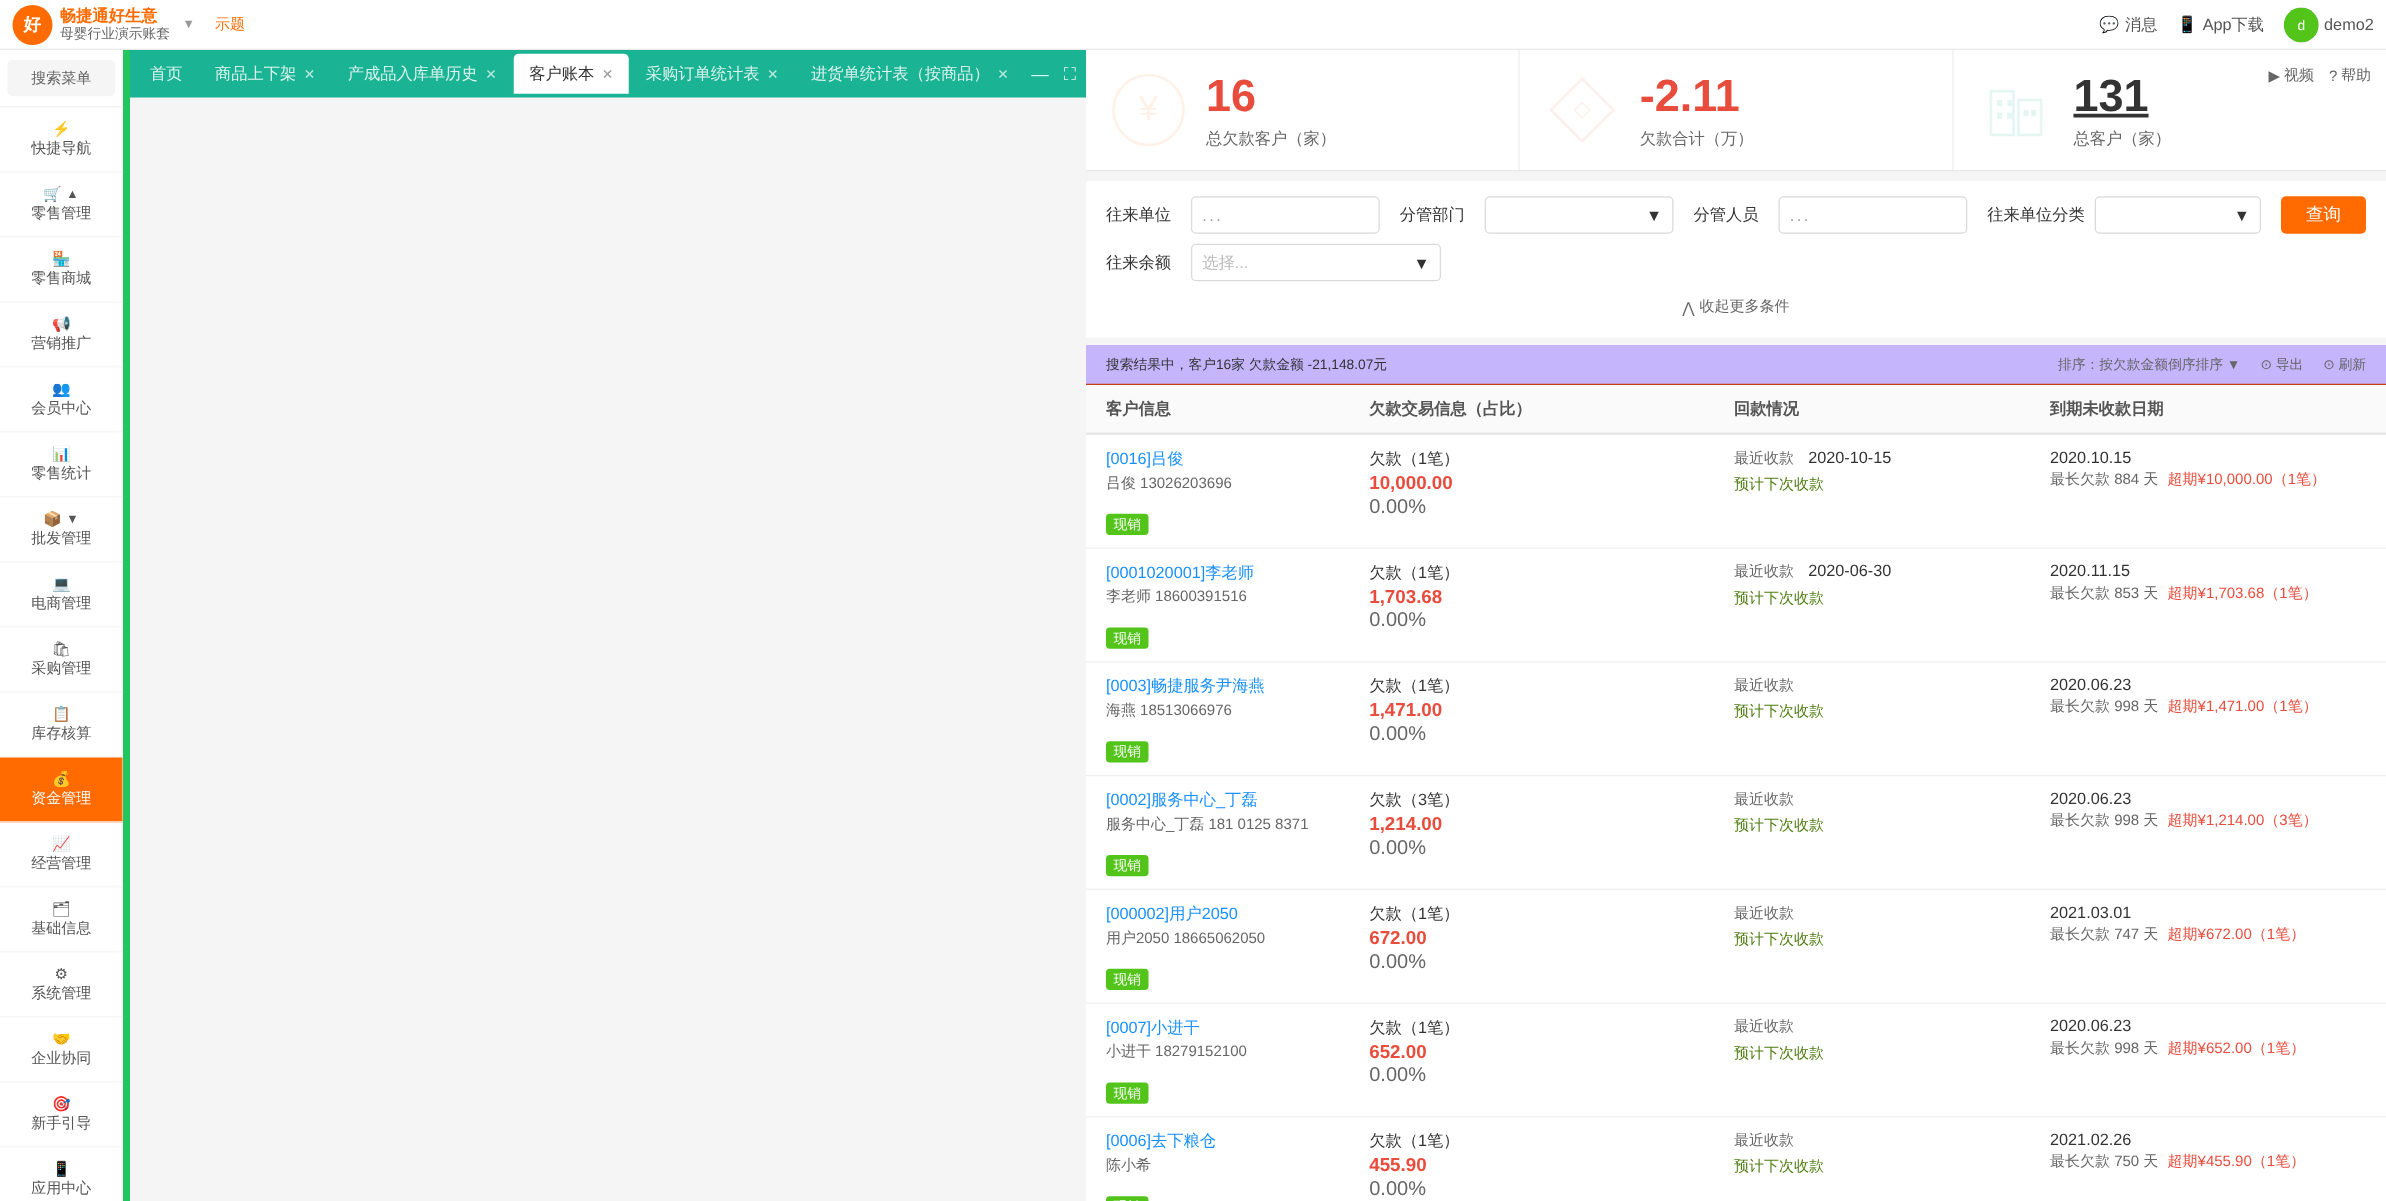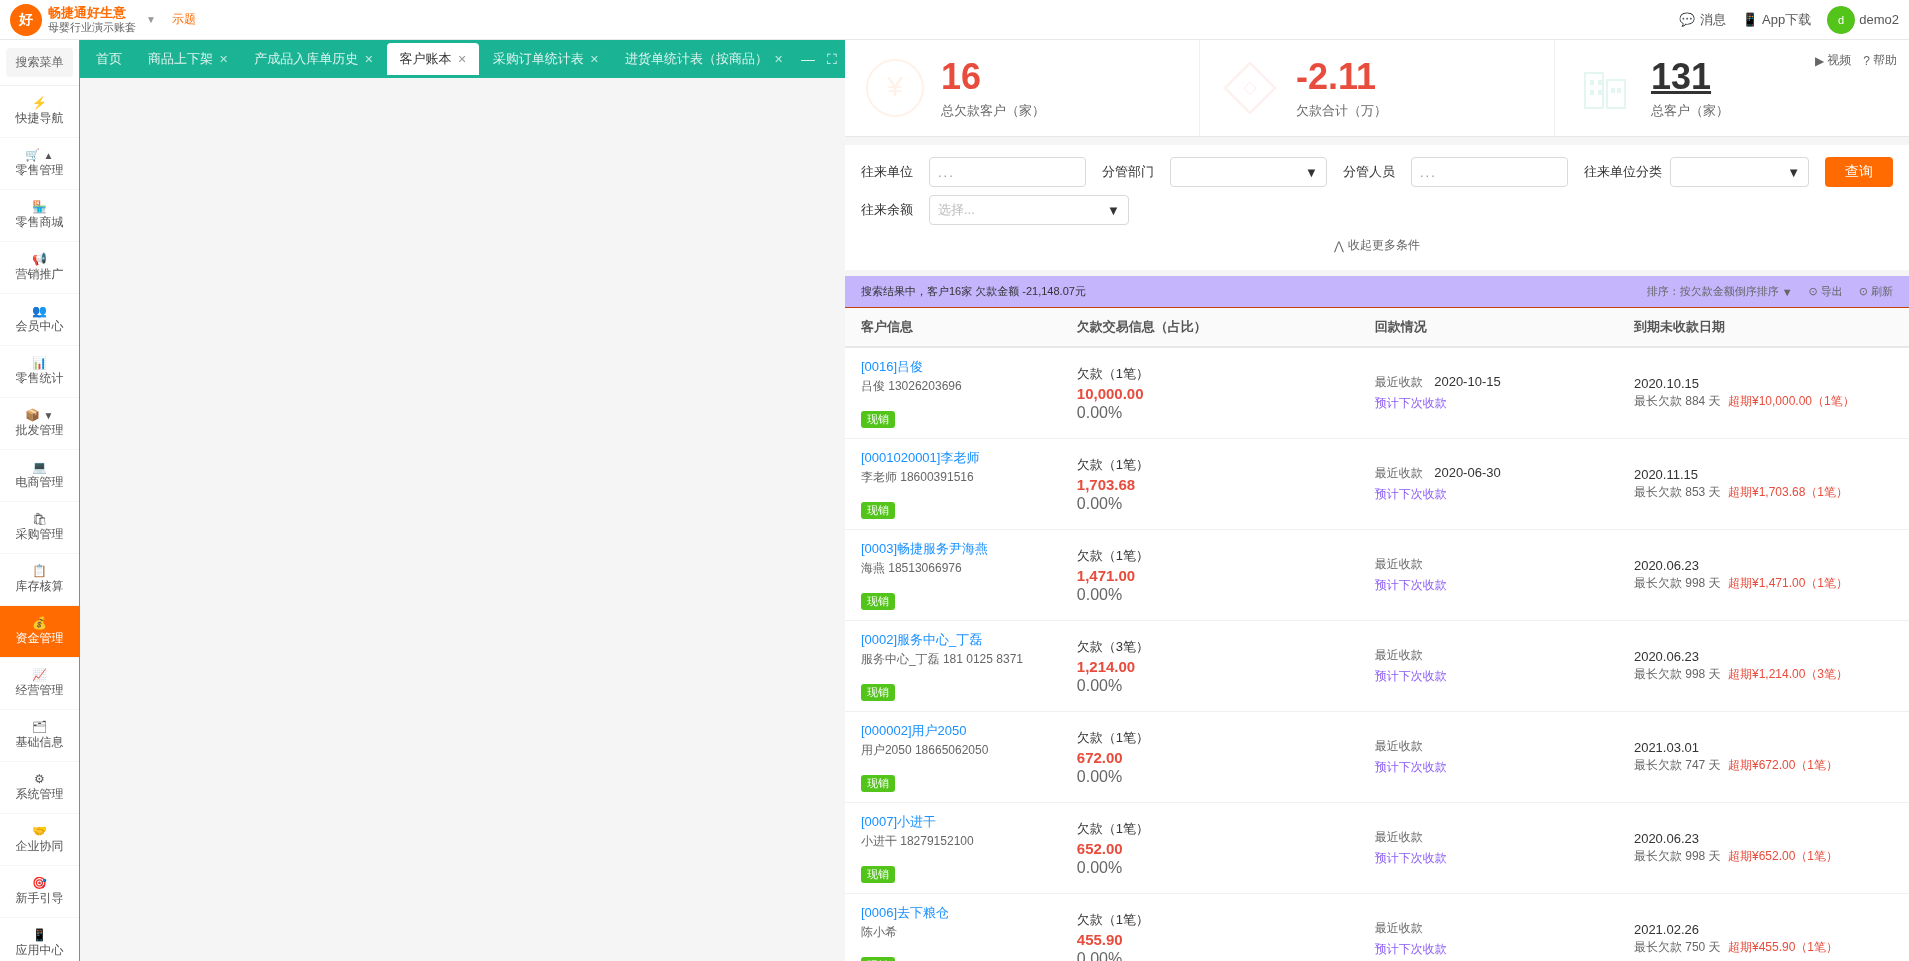--- a/index.html
+++ b/index.html
@@ -11,21 +11,21 @@
     .logo-area { display: flex; align-items: center; gap: 6px; }
     .logo-icon { width: 32px; height: 32px; background: #ff6b00; border-radius: 50%; display: flex; align-items: center; justify-content: center; color: white; font-size: 14px; font-weight: bold; }
     .top-bar-right { display: flex; align-items: center; gap: 16px; }
     .top-right-item { display: flex; align-items: center; gap: 4px; font-size: 13px; color: #555; cursor: pointer; }
     .avatar { width: 28px; height: 28px; border-radius: 50%; background: #ccc; overflow: hidden; display: flex; align-items: center; justify-content: center; }
 
     
     .main-layout { display: flex; height: calc(961px - 40px); }
     
     
-    .sidebar { width: 80px; background: #fff; border-right: 1px solid #22c55e; display: flex; flex-direction: column; overflow-y: auto; }
+    .sidebar { width: 104px; background: #fff; border-right: 6px solid #22c55e; display: flex; flex-direction: column; overflow-y: auto; }
     .sidebar-search { padding: 8px 6px; border-bottom: 1px solid #f0f0f0; }
     .sidebar-search-btn { width: 100%; background: #f5f5f5; border: none; border-radius: 4px; padding: 6px 4px; font-size: 12px; color: #666; cursor: pointer; text-align: center; }
     .sidebar-nav-item { padding: 10px 4px; text-align: center; cursor: pointer; font-size: 12px; color: #555; border-bottom: 1px solid #f5f5f5; }
     .sidebar-nav-item.active { background: #ff6b00; color: #fff; }
     .sidebar-nav-group { display: flex; align-items: center; justify-content: center; gap: 3px; }
     .arrow-icon { font-size: 10px; }
 
     
     .content-area { flex: 1; display: flex; flex-direction: row; overflow: hidden; }
     
@@ -73,30 +73,30 @@
 
     
     .data-table { width: 100%; background: #fff; }
     .table-header { display: flex; padding: 10px 16px; border-bottom: 2px solid #e8e8e8; font-size: 13px; font-weight: bold; color: #555; background: #fafafa; }
     .col-customer { flex: 2.5; }
     .col-debt { flex: 3; }
     .col-repayment { flex: 3; padding-left: 39px; }
     .col-overdue { flex: 3; }
     
     .table-row-wrapper { border-bottom: 1px solid #f0f0f0; }
-    .table-row { display: flex; padding: 10px 16px; align-items: center; font-size: 13px; }
+    .table-row { display: flex; padding: 10px 16px; align-items: flex-start; font-size: 13px; }
     .customer-name { color: #1890ff; cursor: pointer; font-size: 13px; font-weight: 500; }
     .customer-meta { color: #666; font-size: 12px; margin-top: 2px; }
     .tag-green { background: #52c41a; color: #fff; font-size: 11px; padding: 1px 6px; border-radius: 3px; display: inline-block; margin-top: 16px; }
     .debt-count { color: #333; font-size: 13px; }
     .debt-amount { color: #e74c3c; font-size: 15px; font-weight: bold; margin-top: 2px; }
     .debt-percent { color: #666; font-size: 16px; margin-top: 2px; }
     .repay-latest { color: #666; font-size: 12px; }
     .repay-date { color: #333; font-size: 13px; margin-left: 8px; }
-    .repay-next { color: #8b5cf6; font-size: 12px; margin-top: 4px; }
+    .repay-next { color: #4d7c0f; font-size: 12px; margin-top: 4px; }
     .overdue-date { color: #333; font-size: 13px; }
     .overdue-days { color: #666; font-size: 12px; margin-top: 2px; }
     .overdue-link { color: #e74c3c; cursor: pointer; font-size: 12px; margin-left: 4px; }
 
     
     ::-webkit-scrollbar { width: 6px; height: 6px; }
     ::-webkit-scrollbar-thumb { background: #ccc; border-radius: 3px; }
     ::-webkit-scrollbar-track { background: #f5f5f5; }
   </style>
 </head>

